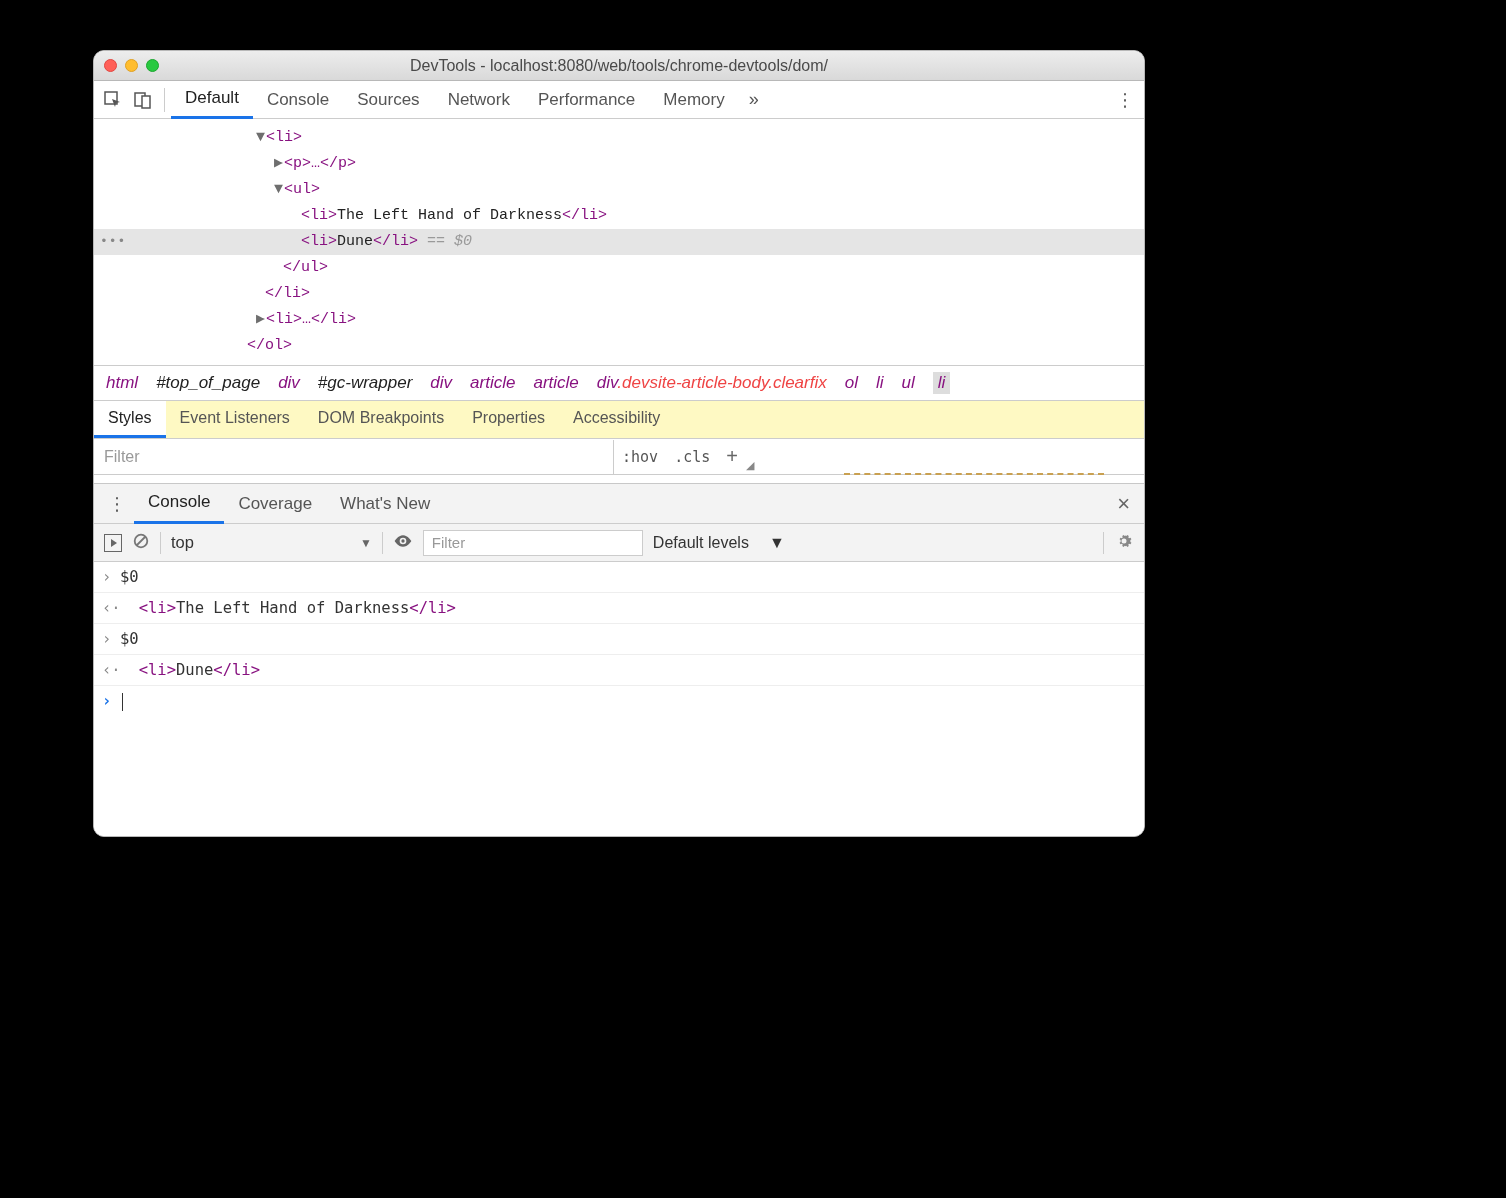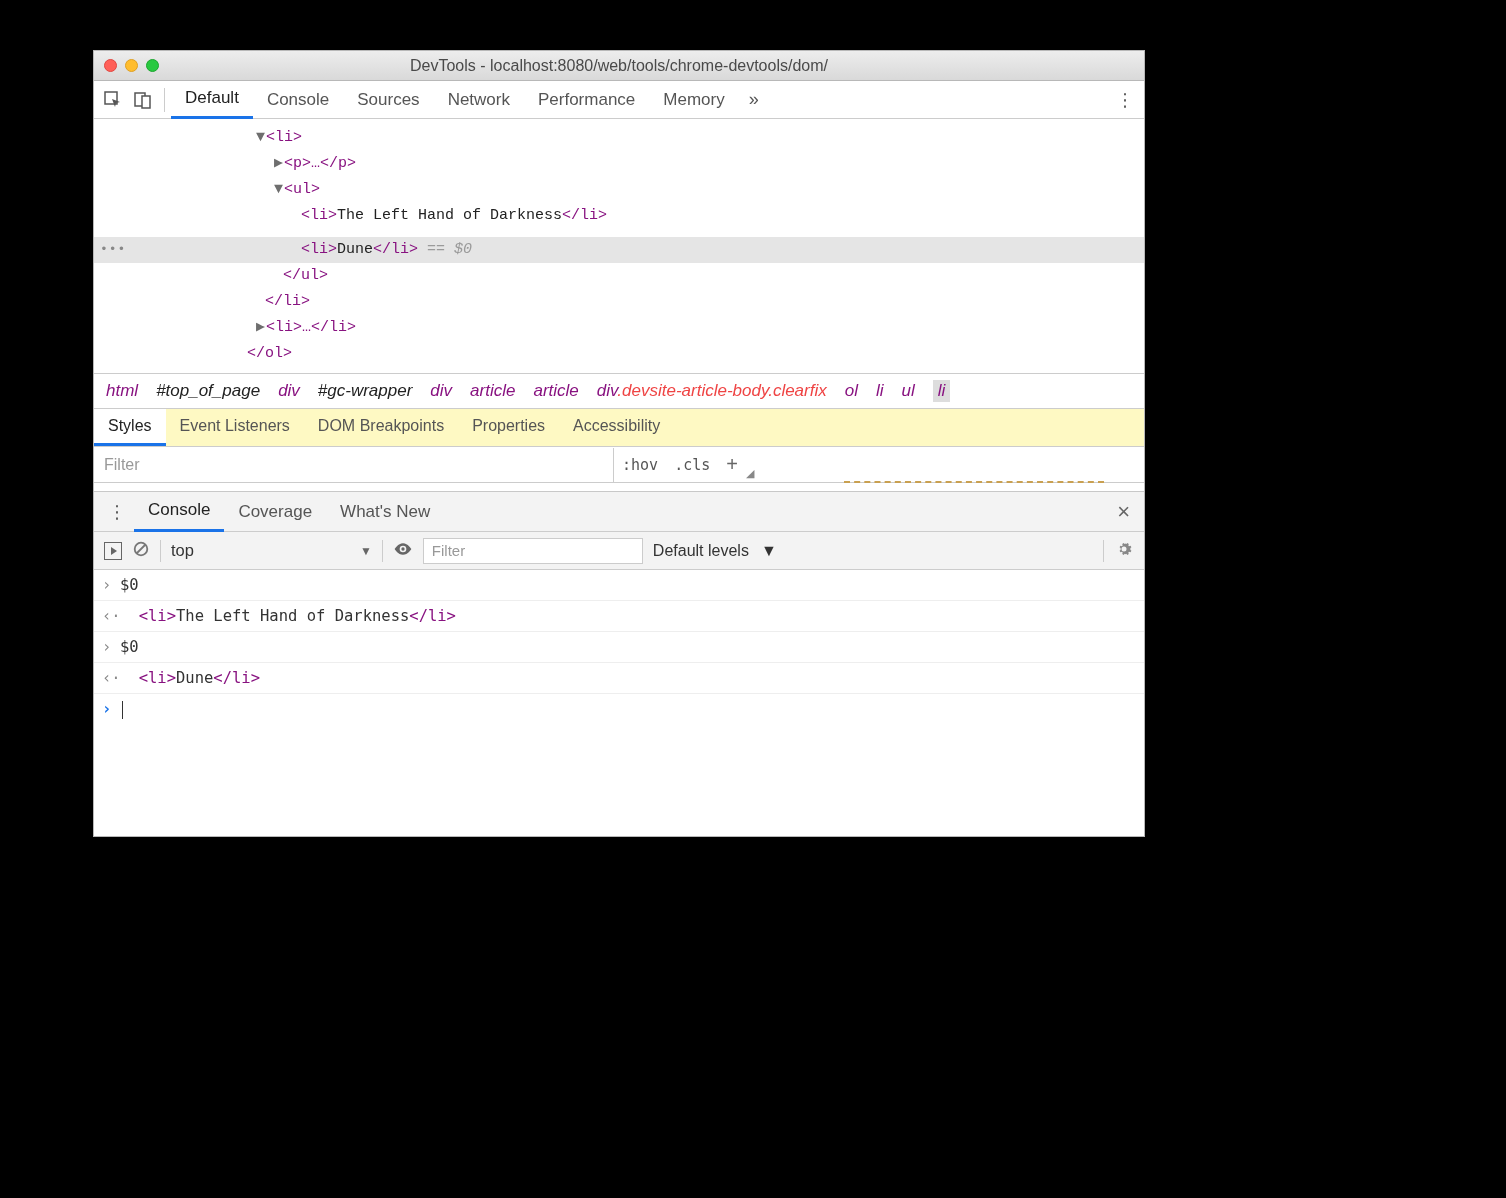--- a/index.html
+++ b/index.html
@@ -11,21 +11,21 @@
     height: 1198px;
     position: relative;
   }
   .window {
     position: absolute;
     left: 93px;
     top: 50px;
     width: 1052px;
     height: 787px;
     background: #fff;
-    border-radius: 0;
+    border-radius: 11px;
     box-shadow: 0 20px 60px rgba(0,0,0,0.6);
     overflow: hidden;
     display: flex;
     flex-direction: column;
     border: 1px solid #b8b8b8;
   }
   
   .titlebar {
     height: 30px;
     background: linear-gradient(#ededed,#d9d9d9);
@@ -73,21 +73,21 @@
   
   .dom {
     font-family: Liberation Mono, monospace;
     font-size: 15px;
     line-height: 26px;
     padding-top: 6px;
     padding-bottom: 6px;
     color:#222;
   }
   .row { white-space: pre; padding-left: 0; }
-  .row.sel { background:#e5e5e5; position:relative;margin-top:8px; }
+  .row.sel { background:#e5e5e5; position:relative; }
   .row.sel::before {
     content:"•••"; position:absolute; left:6px; color:#888; font-size:13px; letter-spacing:1px;
   }
   .tag { color:#881280; }
   .arr { color:#6e6e6e; display:inline-block; width:10px; }
   .eq0 { color:#9a9a9a; font-style: italic; }
 
   
   .breadcrumb {
     display:flex;
@@ -192,21 +192,21 @@
   }
   .ctrlrow .sq { width:18px;height:18px;border:1.5px solid #666; display:flex;align-items:center;justify-content:center;}
   .ctrlrow .sq::after { content:""; border-left:6px solid #666;border-top:4px solid transparent;border-bottom:4px solid transparent;margin-left:2px;}
   .noicon svg { width:18px;height:18px; }
   .vsep { width:1px; background:#ccc; height:22px; }
   .ctx { display:flex; align-items:center; gap:8px; font-size:16.5px; color:#333; }
   .ctx .caret { font-size:12px; color:#666; }
   .eye svg { width:20px; height:20px; }
   .cf { background:#fff; border:1px solid #ccc; height:26px; font-size:15px; padding:0 8px; width:220px; outline:none;}
   .cf::placeholder{color:#999;}
-  .levels { font-size:16px; color:#333; display:flex; align-items:center; gap:12px; }
+  .levels { font-size:16px; color:#333; display:flex; align-items:center; gap:20px; }
   .gear { color:#777; }
 
   
   .console {
     flex:1;
     overflow:auto;
     font-family: Menlo, Consolas, monospace;
     font-size:15.5px;
     line-height:30px;
   }

